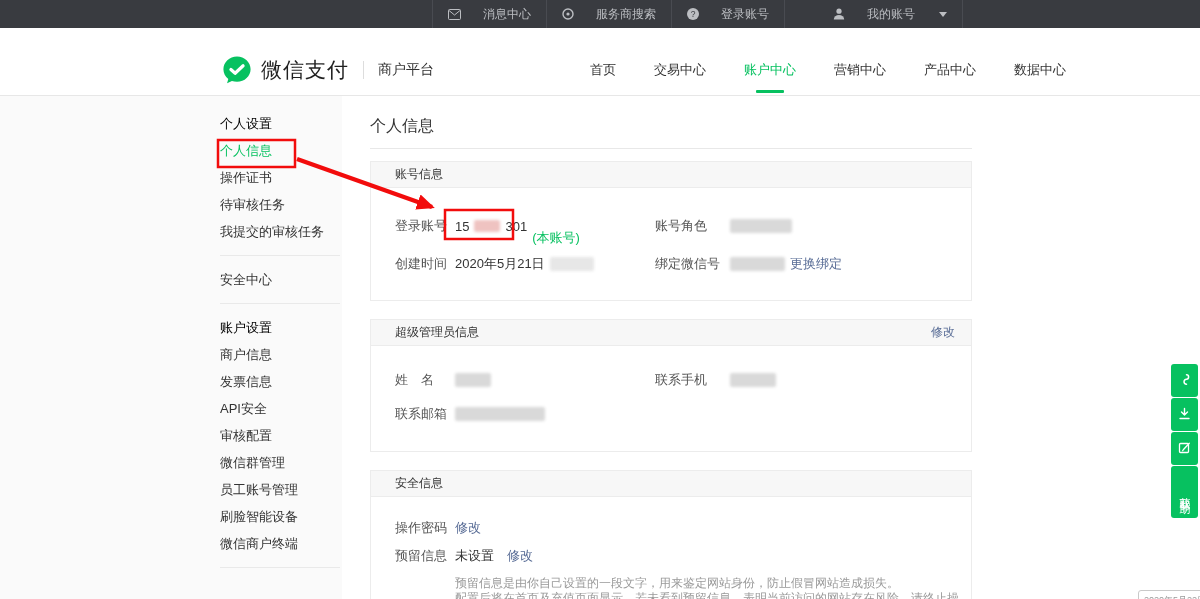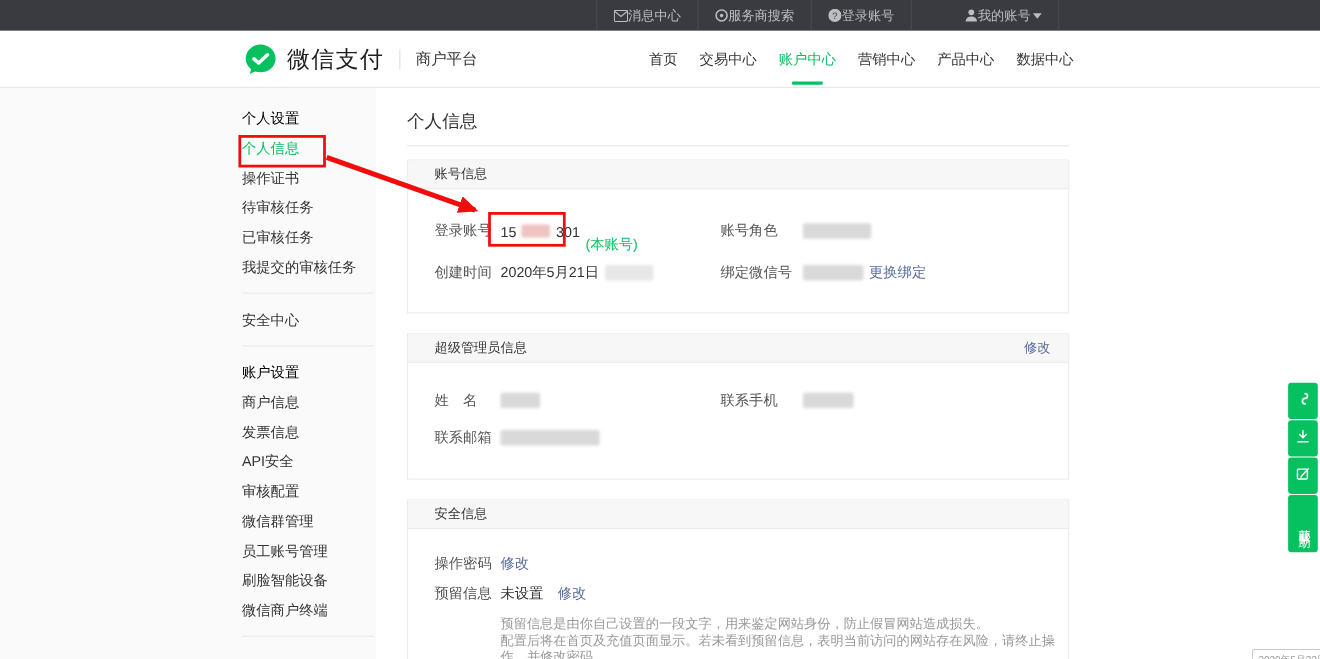--- a/index.html
+++ b/index.html
@@ -2,35 +2,35 @@
 <html><head>
 <meta charset="utf-8">
 <style>
   * { box-sizing: border-box; margin: 0; padding: 0; }
   html,body { width:1200px; height:599px; overflow:hidden; background:#fff;
     font-family:"Liberation Sans", sans-serif; }
 
   
   .topbar { height:28px; background:#393b40; display:flex; align-items:stretch;
     justify-content:flex-end; padding-right:237px; }
-  .tb-item { display:flex; align-items:center; gap:0; padding:0 15px;
+  .tb-item { display:flex; align-items:center; gap:22px; padding:0 15px;
     font-size:12px; color:#bcbec2; border-left:1px solid #494b51; cursor:pointer; white-space:nowrap; }
   .tb-item:last-child { border-right:1px solid #494b51;padding-left:48px; }
   .tb-item svg { display:block; }
   .caret { width:0; height:0; border-left:4px solid transparent; border-right:4px solid transparent;
     border-top:5px solid #bcbec2; margin-left:2px; }
 
   
-  .header { height:52px; background:#fff; border-bottom:1px solid #e7e7e7; position:relative; }
+  .header { height:52px; background:#fff; border-bottom:1px solid #e7e7e7; position:relative;margin-top:16px; }
   .brand { position:absolute; left:222px; top:0; height:52px; display:flex; align-items:center; }
   .logo { width:30px; height:30px; margin-right:9px; }
   .brand-name { font-size:21px; color:#1f1f1f; letter-spacing:1px; }
   .brand-divider { width:1px; height:18px; background:#ddd; margin:0 14px; }
   .portal { font-size:14px; color:#333; }
-  .nav { position:absolute; left:590px; top:0; height:52px; display:flex; align-items:center; gap:20px; }
+  .nav { position:absolute; left:590px; top:0; height:52px; display:flex; align-items:center; gap:38px; }
   .nav-item { position:relative; height:52px; line-height:52px; font-size:13px; color:#333;
     cursor:pointer; white-space:nowrap; }
   .nav-item.active { color:#07c160; }
   .nav-underline { position:absolute; bottom:3px; left:50%; transform:translateX(-50%);
     width:28px; height:3px; background:#07c160; border-radius:1px; }
 
   
   .page { position:relative; height:519px; }
   .side-bg { position:absolute; left:0; top:0; width:342px; height:100%; background:#fafafa; }
 
@@ -147,21 +147,20 @@
 </div>
 
 <div class="page">
   <div class="side-bg"></div>
 
   <div class="sidebar">
     <div class="sb-section">个人设置</div>
     <div class="sb-item active">个人信息</div>
     <div class="sb-item">操作证书</div>
     <div class="sb-item">待审核任务</div>
-    <div class="sb-item">已审核任务</div>
     <div class="sb-item">我提交的审核任务</div>
     <div class="sb-divider"></div>
     <div class="sb-item">安全中心</div>
     <div class="sb-divider"></div>
     <div class="sb-section">账户设置</div>
     <div class="sb-item">商户信息</div>
     <div class="sb-item">发票信息</div>
     <div class="sb-item">API安全</div>
     <div class="sb-item">审核配置</div>
     <div class="sb-item">微信群管理</div>

